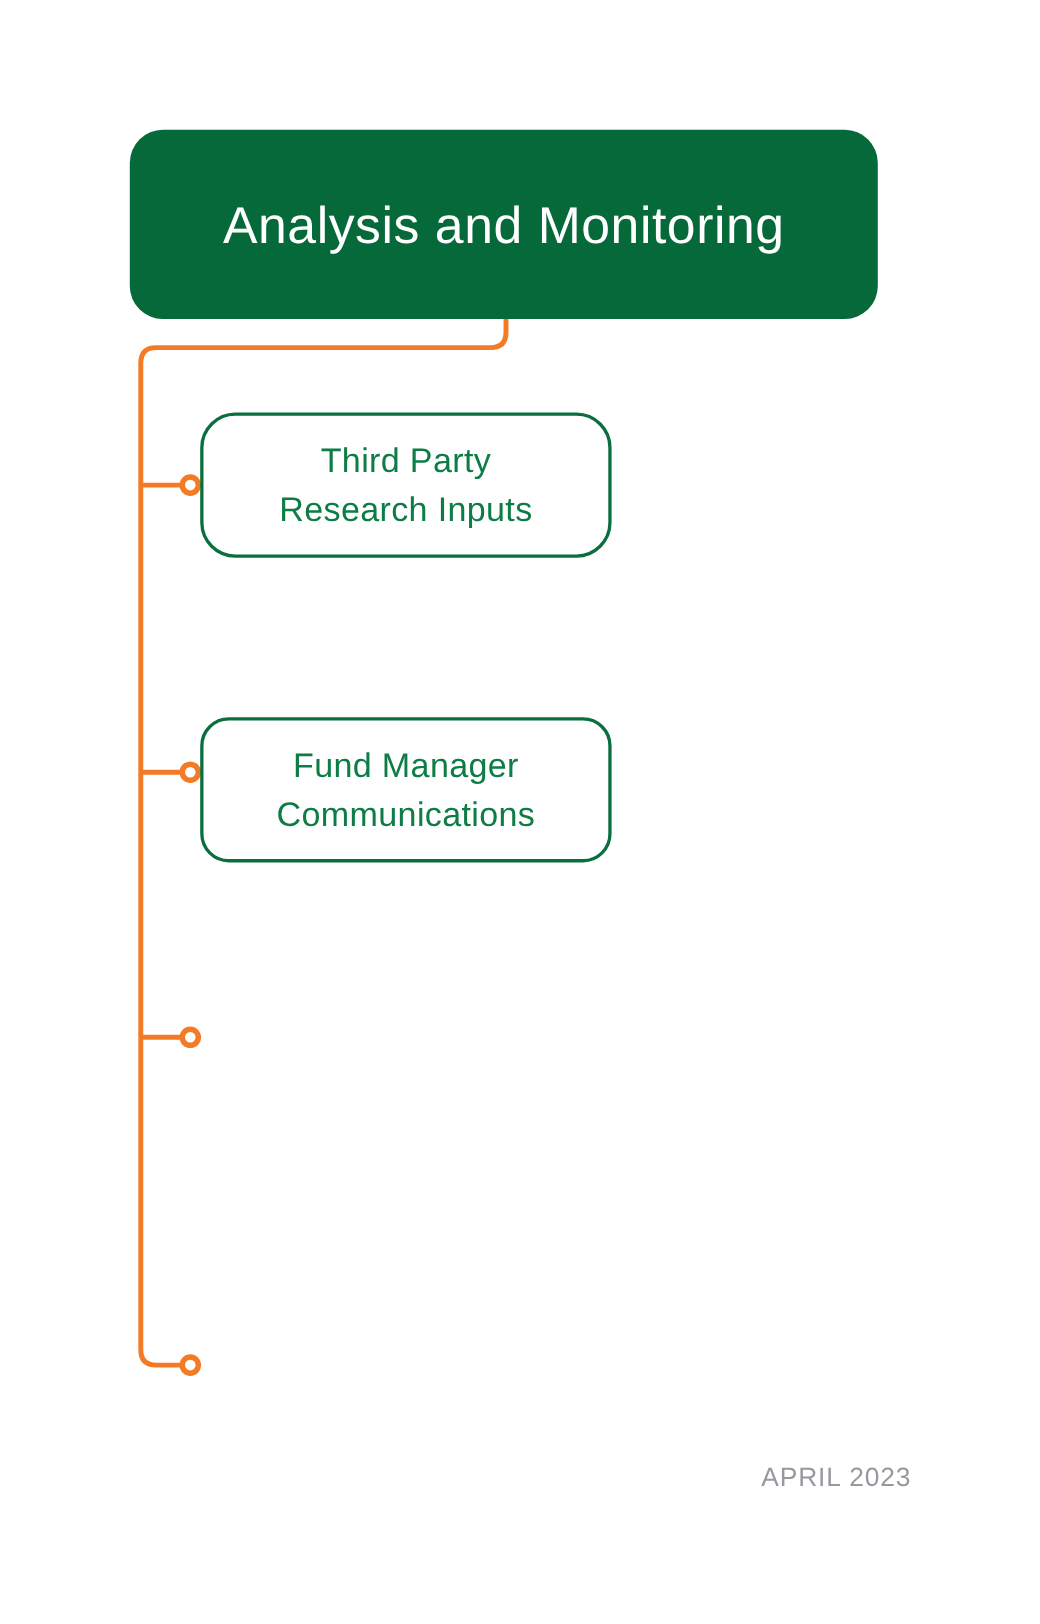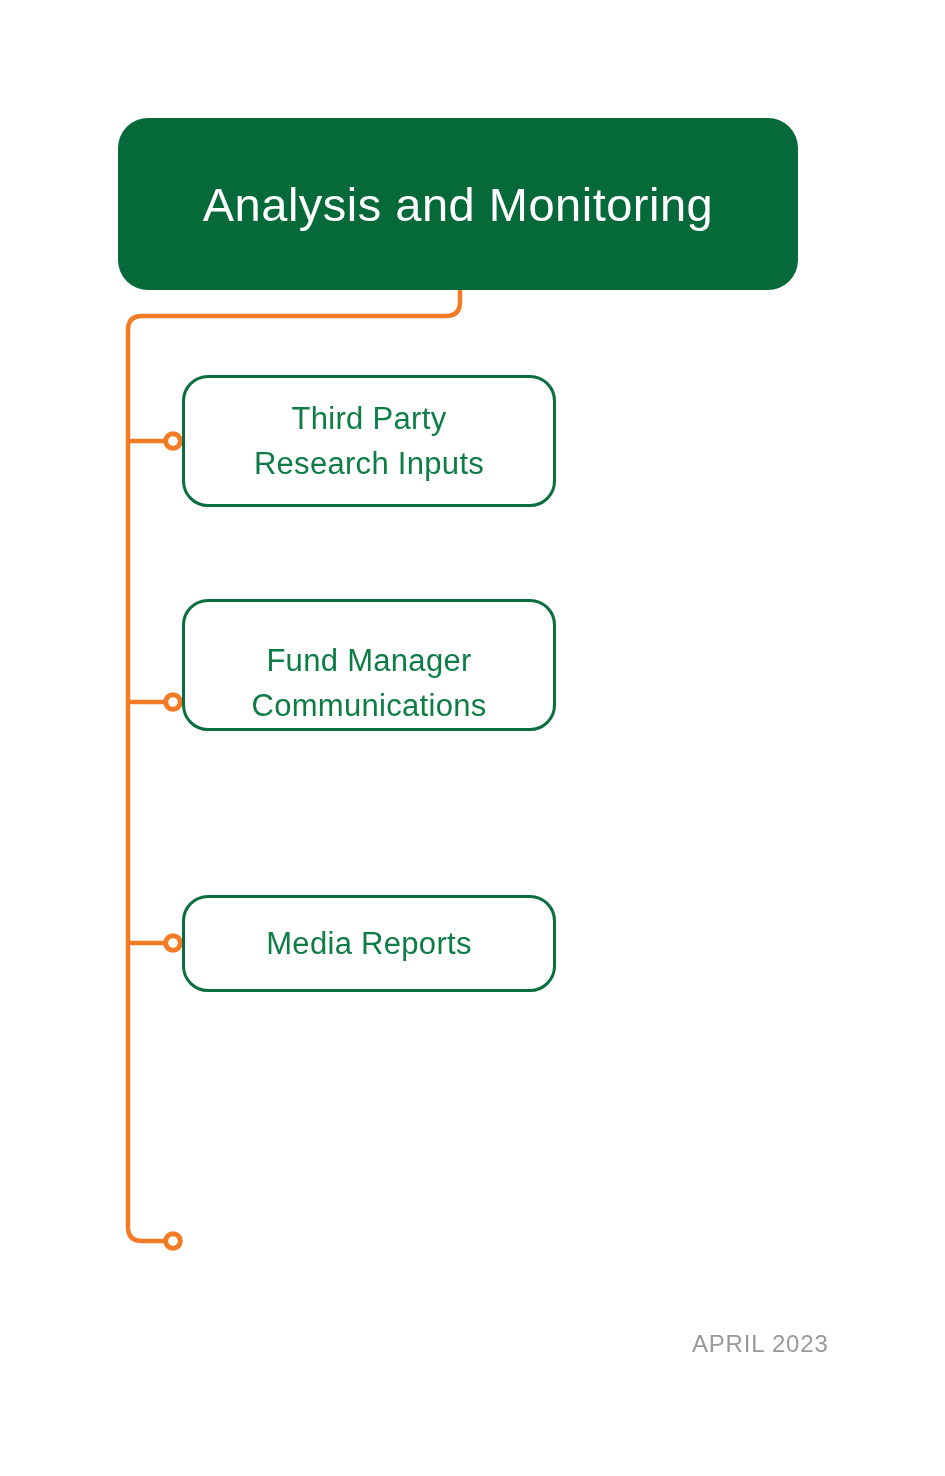--- a/index.html
+++ b/index.html
@@ -64,22 +64,22 @@
     justify-content: center;
     text-align: center;
   }
   .node .label {
     color: var(--node-text-green, #0E7C45);
     font-size: 31px;
     line-height: 45px;
     letter-spacing: 0.3px;
     white-space: pre-line;
   }
-  .node-1 { top: 375px;  height: 132px; }
-  .node-2 { top: 599px;  height: 132px; align-items: flex-end; }
+  .node-1 { top: 375px;  height: 132px; border-radius: 32px; }
+  .node-2 { top: 652px;  height: 132px; }
   .node-3 { top: 895px;  height: 97px;  }
   .node-4 { top: 1123px; height: 229px; }
   .footer-date {
     position: absolute;
     left: 692px;
     top: 1330px;
     font-size: 24px;
     letter-spacing: 0.8px;
     color: var(--footer-gray, #97999E);
     white-space: nowrap;
@@ -108,20 +108,17 @@
   <div class="node node-1">
     <span class="label">Third Party
 Research Inputs</span>
   </div>
 
   <div class="node node-2">
     <span class="label">Fund Manager
 Communications</span>
   </div>
 
-  <div class="node node-3">
-    <span class="label">Media Reports</span>
-  </div>
 
 
   <div class="footer-date">APRIL 2023</div>
 
 </div>
 
 </body></html>

